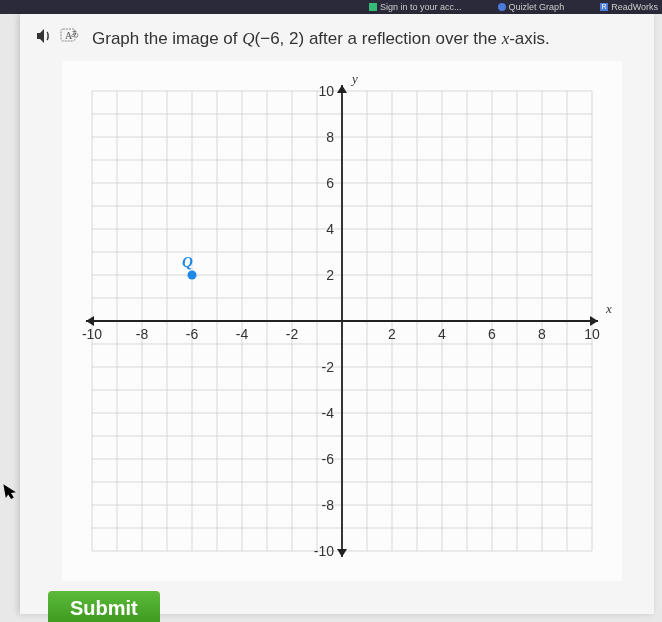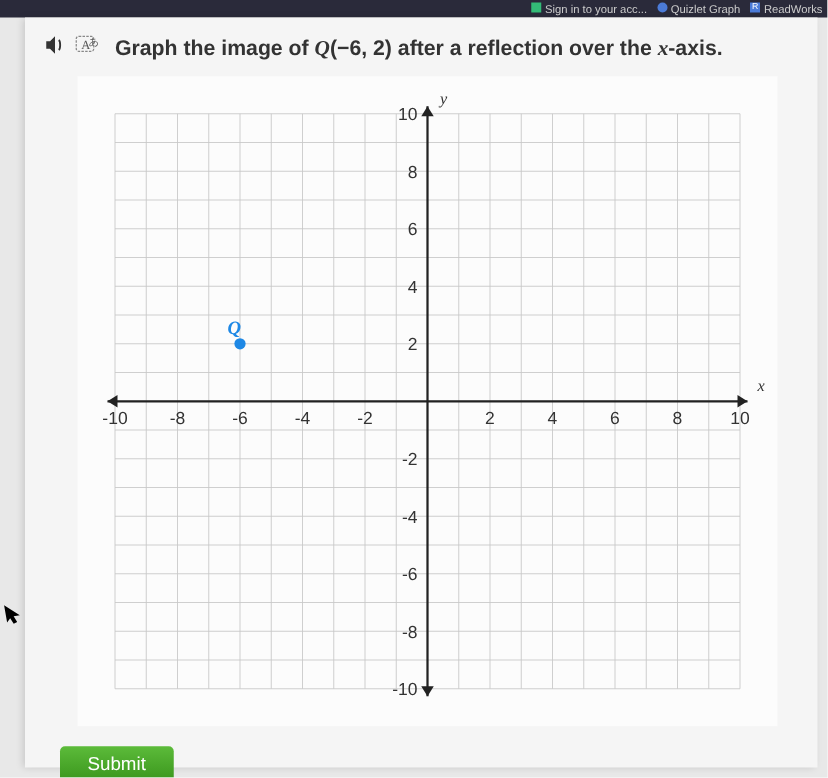--- a/index.html
+++ b/index.html
@@ -15,60 +15,61 @@
     height: 14px;
     background: #2a2a3a;
     display: flex;
     justify-content: flex-end;
     align-items: center;
     gap: 8px;
     padding: 0 4px;
     font-size: 9px;
     color: #ccc;
   }
-  .topbar .tab { display: flex; gap: 3px; }
+  .topbar .tab { display: flex; align-items: center; gap: 3px; margin-left: 28px; }
   .topbar .tab .sq { width: 8px; height: 8px; }
   .page {
     background: #f5f5f5;
     margin: 0 8px 0 20px;
     padding: 12px 14px 0 14px;
     min-height: 600px;
     box-shadow: -2px 0 6px rgba(0,0,0,0.15);
   }
   .question-row {
     display: flex;
     align-items: center;
     gap: 10px;
     font-size: 17px;
     color: #333;
     margin-bottom: 10px;
   }
   .question-row .icon-wrap { display:flex; gap:6px; align-items:center;}
-  .question-text { font-weight: 700; }
+  .question-text { font-weight: 400; }
   .question-text i { font-style: italic; font-family: "Times New Roman", serif;}
   .graph-wrap {
     width: 560px;
     height: 520px;
     position: relative;
     margin-left: 28px;
     background: #fcfcfc;
   }
   .graph-wrap svg { position:absolute; top:0; left:0; }
   .submit-btn {
     position: absolute;
     left: 48px;
     bottom: 0px;
     background: #4caf2e;
     background: linear-gradient(#5cbb3a,#3e9a20);
     color: #fff;
     border: none;
     border-radius: 4px 4px 0 0;
     padding: 6px 22px 2px 22px;
-    font-size: 15px;
+    font-size: 20px;
     cursor: pointer;
+    font-weight: bold;
   }
   .cursor-ptr {
     position:absolute;
     left: 4px;
     top: 482px;
     font-size: 16px;
     color:#000;
     transform: rotate(-10deg);
   }
 </style>

